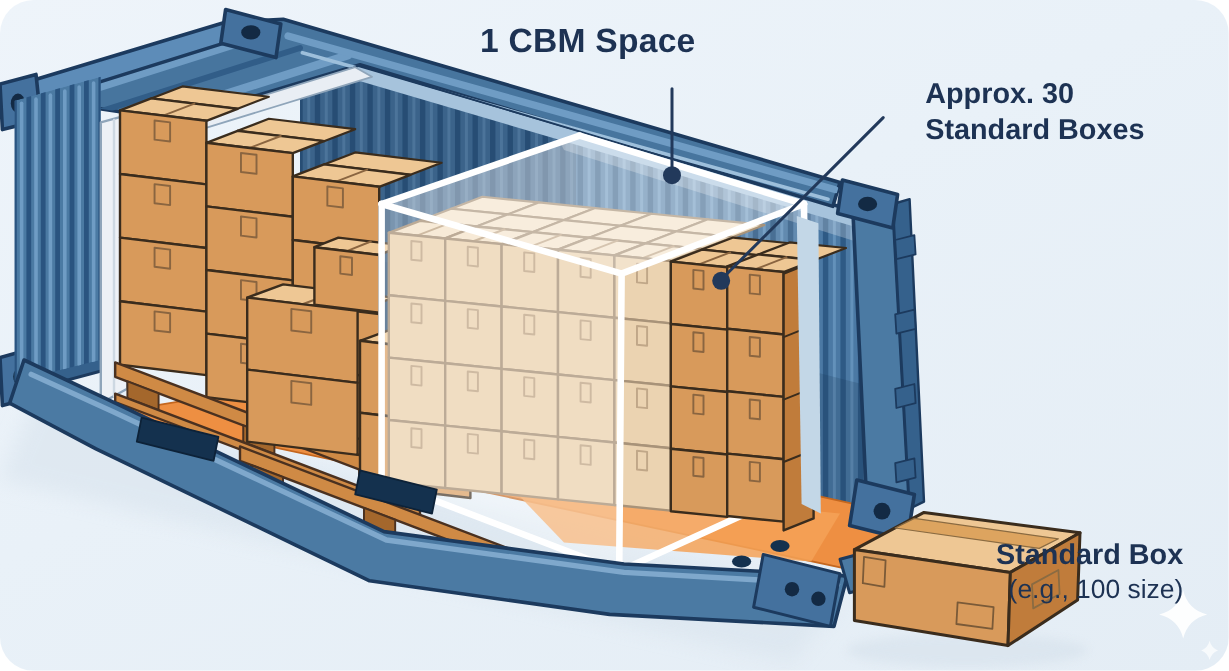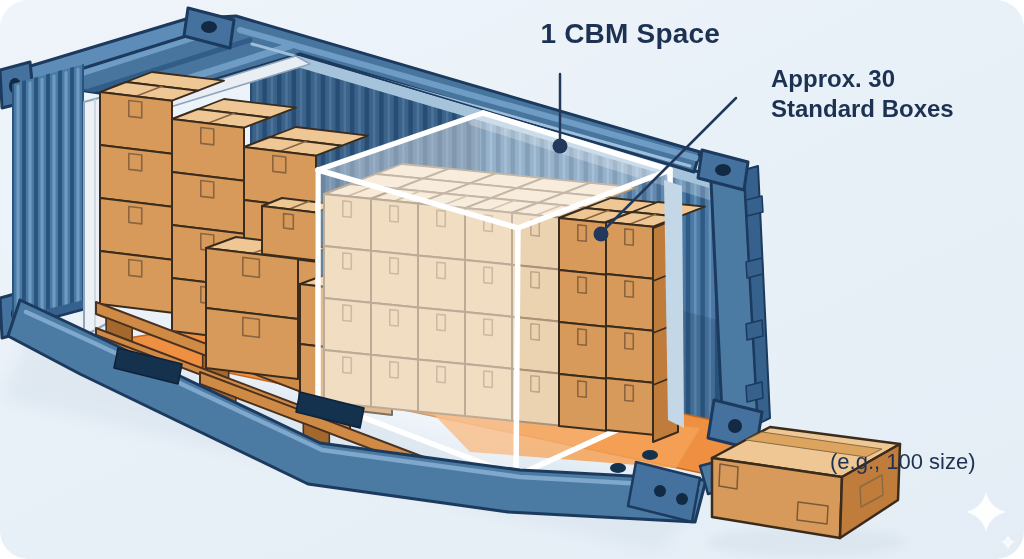--- a/index.html
+++ b/index.html
@@ -1,24 +1,24 @@
 <!DOCTYPE html>
 <html><head>
 <meta charset="utf-8">
 <style>
   html,body{margin:0;padding:0;background:#ffffff;font-family:"Liberation Sans","DejaVu Sans",sans-serif;}
   .canvas{position:relative;width:1024px;height:559px;background:linear-gradient(155deg,#eef4fa 0%,#e9f1f8 45%,#e4edf5 100%);border-radius:28px;overflow:hidden;}
   svg{position:absolute;left:0;top:0;}
   .label{position:absolute;color:#1d3253;}
-  .lbl-center{text-align:right;}
+  .lbl-center{text-align:left;}
   .t1-l1{font-size:28px;font-weight:bold;line-height:32px;letter-spacing:.2px;}
   .t1-l2{font-size:23px;line-height:27px;}
   .t2{font-size:24px;font-weight:bold;line-height:30px;}
   .t3-l1{font-size:24px;font-weight:bold;line-height:29px;}
-  .t3-l2{font-size:22px;line-height:27px;}
+  .t3-l2{font-size:22px;line-height:27px;text-align:right;}
 </style>
 </head>
 <body>
 
 <div class="canvas">
   <svg id="scene" width="1024" height="559" viewBox="0 0 1024 559">
     <defs>
       <filter id="blur8" x="-30%" y="-30%" width="160%" height="160%">
           <feGaussianBlur stdDeviation="8"></feGaussianBlur>
         </filter>
@@ -393,15 +393,16 @@
   <div class="label lbl-center" style="left:400px;top:18px;width:320px;">
     <div class="t1-l1">1 CBM Space</div>
   </div>
 
   <div class="label t2" style="left:771px;top:64px;">
     <div>Approx. 30</div>
     <div>Standard Boxes</div>
   </div>
 
   <div class="label" style="left:830px;top:448px;">
+    <div class="t3-l1">Standard Box</div>
     <div class="t3-l2">(e.g., 100 size)</div>
   </div>
 </div>
 
 </body></html>

